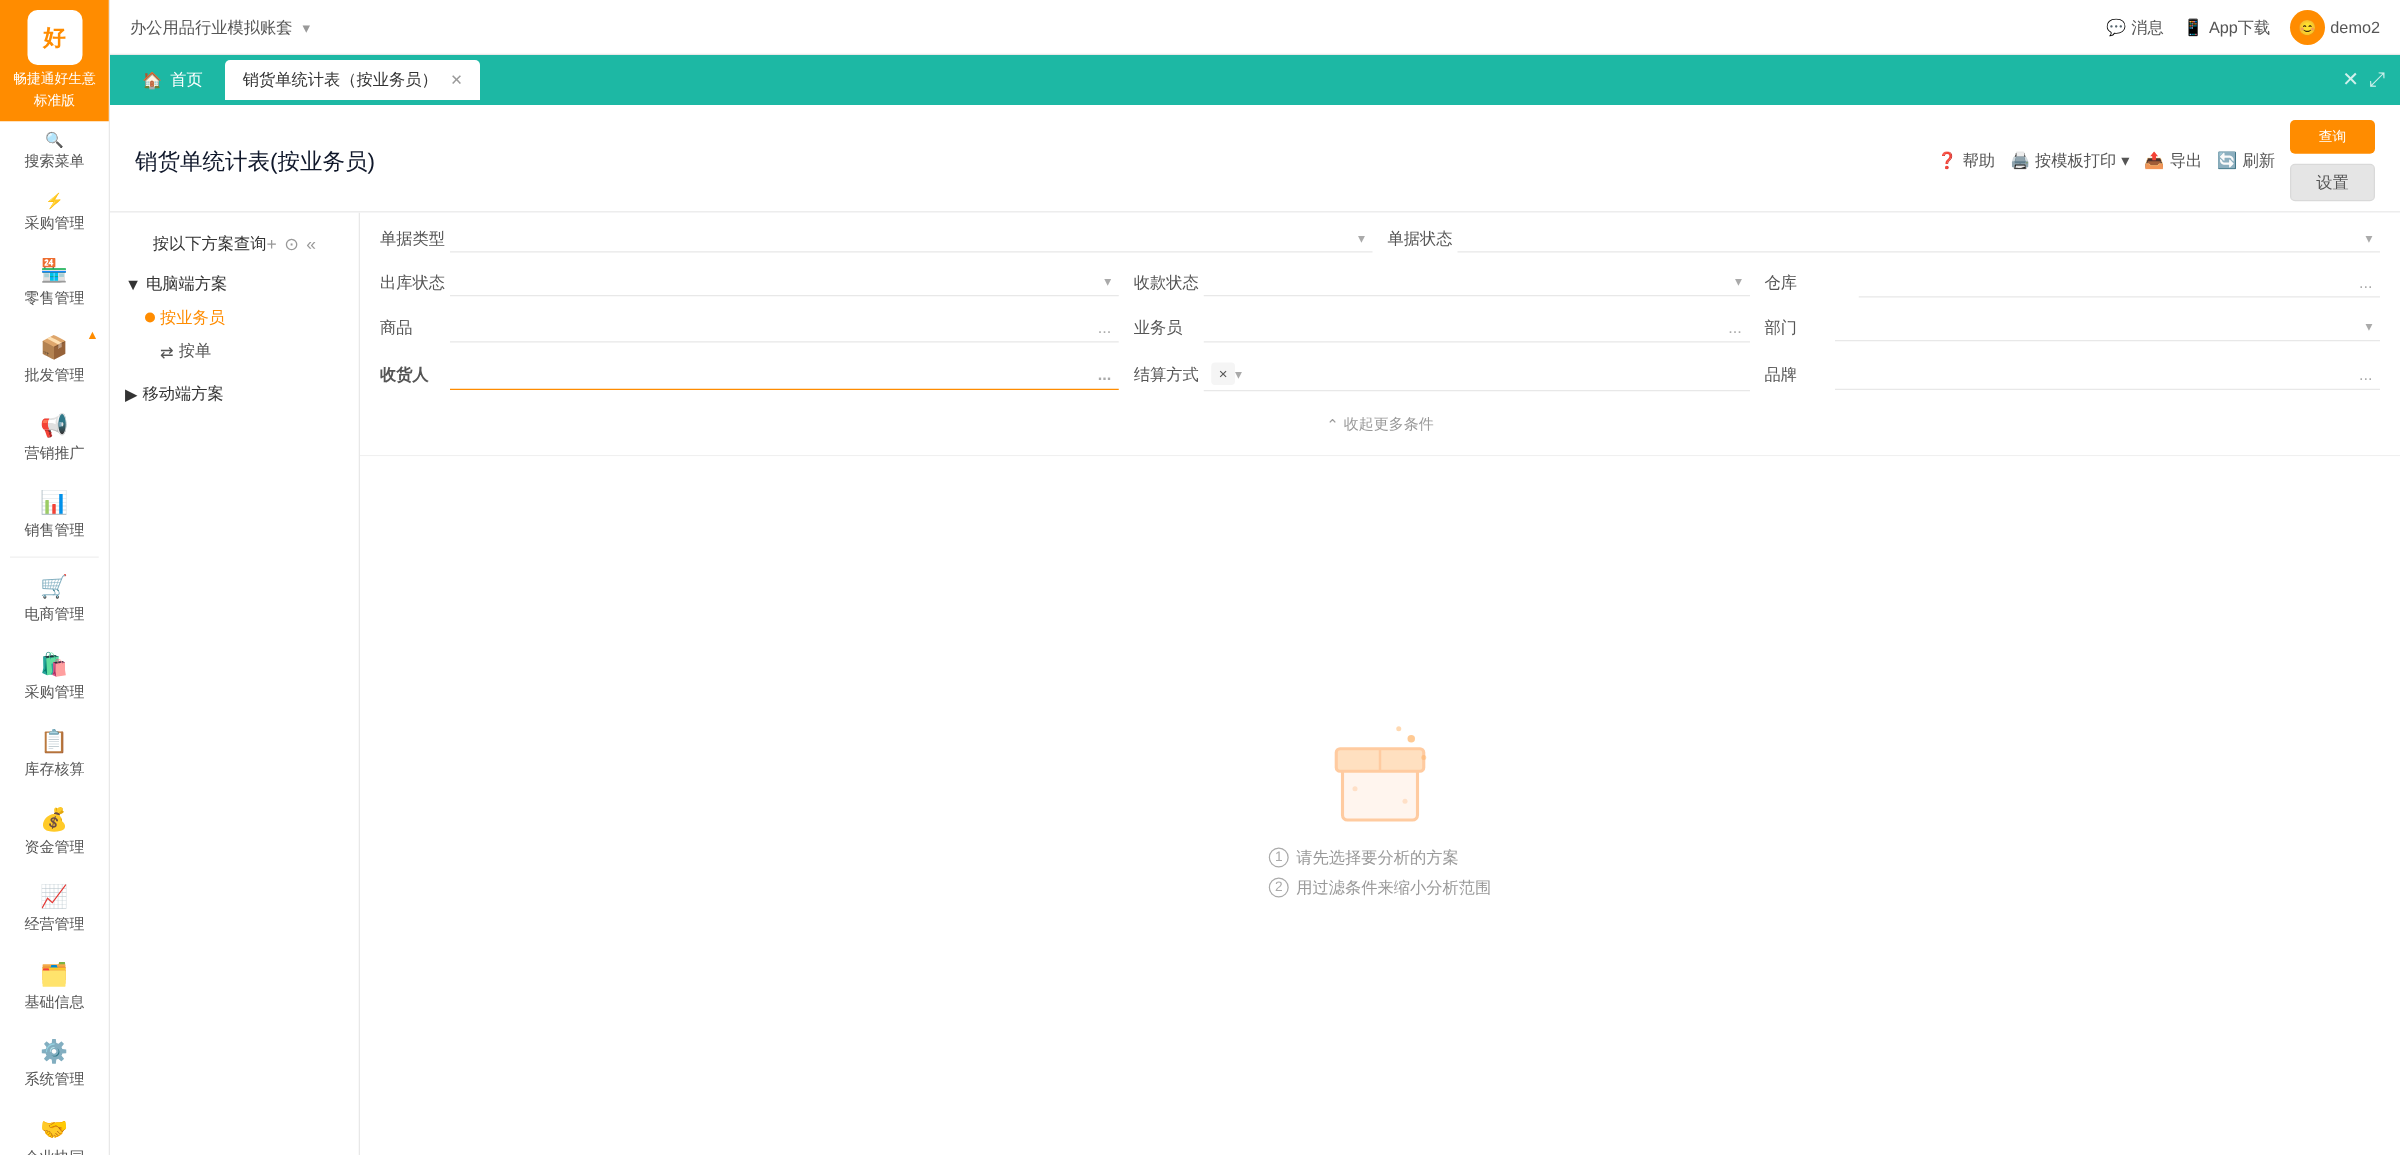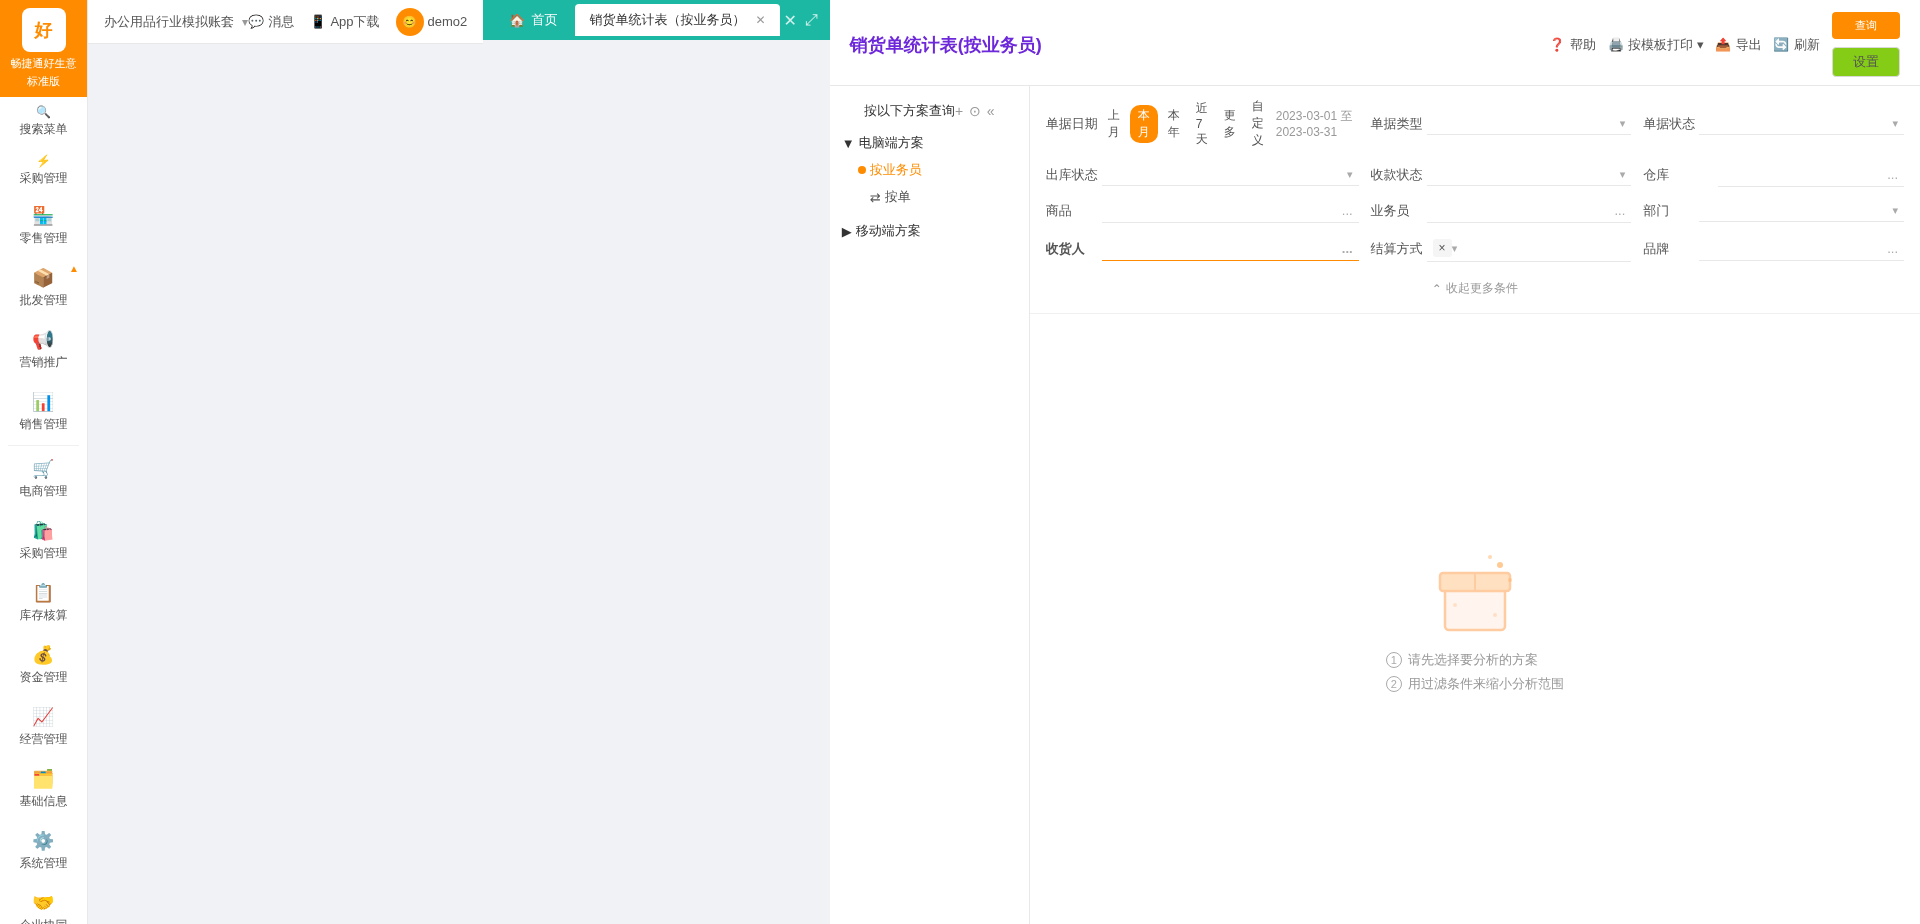--- a/index.html
+++ b/index.html
@@ -11,21 +11,21 @@
     .sidebar-logo-icon { width: 44px; height: 44px; background: #fff; border-radius: 8px; display: flex; align-items: center; justify-content: center; font-size: 18px; color: #ff8c00; font-weight: bold; }
     .sidebar-logo-text { color: #fff; font-size: 11px; margin-top: 4px; text-align: center; line-height: 1.3; }
     .sidebar-search { padding: 8px 0; text-align: center; cursor: pointer; color: #555; font-size: 12px; width: 100%; display: flex; flex-direction: column; align-items: center; gap: 2px; }
     .sidebar-quick { padding: 8px 0; text-align: center; cursor: pointer; color: #555; font-size: 12px; width: 100%; display: flex; flex-direction: column; align-items: center; gap: 2px; }
     .sidebar-nav { flex: 1; width: 100%; overflow-y: auto; }
     .sidebar-item { display: flex; flex-direction: column; align-items: center; padding: 10px 0; cursor: pointer; color: #555; font-size: 12px; gap: 3px; }
     .sidebar-item-icon { font-size: 18px; }
     .sidebar-divider { height: 1px; background: #f0f0f0; margin: 2px 8px; }
 
     
-    .main { flex: 1; display: flex; flex-direction: row; overflow: hidden; }
+    .main { flex: 1; display: flex; flex-direction: column; overflow: hidden; }
 
     
     .topbar { height: 44px; background: #fff; border-bottom: 1px solid #e8e8e8; display: flex; align-items: center; padding: 0 16px; justify-content: space-between; flex-shrink: 0; }
     .topbar-left { display: flex; align-items: center; gap: 8px; }
     .topbar-title { font-size: 13px; color: #555; }
     .topbar-dropdown { font-size: 12px; color: #999; cursor: pointer; }
     .topbar-right { display: flex; align-items: center; gap: 16px; }
     .topbar-btn { display: flex; align-items: center; gap: 4px; font-size: 13px; color: #555; cursor: pointer; }
     .avatar { width: 28px; height: 28px; border-radius: 50%; background: #ff8c00; display: flex; align-items: center; justify-content: center; color: #fff; font-size: 12px; overflow: hidden; }
 
@@ -34,25 +34,25 @@
     .tab { height: 32px; padding: 0 14px; display: flex; align-items: center; gap: 6px; border-radius: 4px 4px 0 0; cursor: pointer; font-size: 13px; color: rgba(255,255,255,0.8); }
     .tab.active { background: #fff; color: #333; border-radius: 4px 4px 0 0; }
     .tab-close { font-size: 12px; color: #999; cursor: pointer; margin-left: 4px; }
     .tab-home { color: #fff; }
     .tabbar-actions { margin-left: auto; display: flex; align-items: center; gap: 8px; }
     .tabbar-action-btn { color: rgba(255,255,255,0.8); cursor: pointer; font-size: 16px; }
 
     
     .page { flex: 1; background: #f5f6f8; overflow: hidden; display: flex; flex-direction: column; }
     .page-header { background: #fff; padding: 12px 20px 8px; border-bottom: 1px solid #e8e8e8; display: flex; align-items: center; justify-content: space-between; flex-shrink: 0; }
-    .page-title { font-size: 18px; font-weight: 700; color: #6d28d9; }
+    .page-title { font-size: 18px; font-weight: 400; color: #0f172a; }
     .page-header-actions { display: flex; align-items: center; gap: 12px; }
     .page-header-btn { display: flex; align-items: center; gap: 4px; font-size: 13px; color: #555; cursor: pointer; }
     .btn-query { background: #ff8c00; color: #fff; border: none; border-radius: 4px; padding: 6px 20px; font-size: 11px; cursor: pointer; }
-    .btn-set { background: #84cc16; color: #555; border: 1px solid #d9d9d9; border-radius: 4px; padding: 5px 20px; font-size: 13px; cursor: pointer; margin-top: 4px; }
+    .btn-set { background: #e5e5e5; color: #555; border: 1px solid #d9d9d9; border-radius: 4px; padding: 5px 20px; font-size: 13px; cursor: pointer; margin-top: 4px; }
 
     
     .content-area { flex: 1; display: flex; overflow: hidden; }
 
     
     .left-panel { width: 200px; background: #fff; border-right: 1px solid #e8e8e8; padding: 10px 0; flex-shrink: 0; overflow-y: auto; }
     .left-panel-header { display: flex; align-items: center; justify-content: center; padding: 6px 12px; font-size: 13px; color: #333; }
     .left-panel-title { font-weight: 500; }
     .left-panel-icons { display: flex; gap: 6px; }
     .left-panel-icon { color: #999; cursor: pointer; font-size: 14px; }
@@ -262,34 +262,20 @@
           </div>
         </div>
       </div>
 
       <div style="flex:1; display:flex; flex-direction:column; background:#fff; overflow:hidden;">
 
         <div style="padding: 10px 16px; background:#fff; border-bottom: 1px solid #f0f0f0;">
 
           <div class="filter-row">
 
-            <div class="filter-field" style="flex:1.2;">
-              <span class="filter-label">单据日期</span>
-              <div class="filter-date-area">
-                <div class="date-tabs">
-                  <span class="date-tab">上月</span>
-                  <span class="date-tab active">本月</span>
-                  <span class="date-tab">本年</span>
-                  <span class="date-tab">近7天</span>
-                  <span class="date-tab">更多</span>
-                  <span class="date-tab">自定义</span>
-                </div>
-                <span class="date-range">2023-03-01 至 2023-03-31</span>
-              </div>
-            </div>
 
             <div class="filter-field" style="flex:1;">
               <span class="filter-label">单据类型</span>
               <div class="filter-select">
                 <span class="filter-select-text"></span>
                 <span class="filter-select-arrow">▾</span>
               </div>
             </div>
 
             <div class="filter-field" style="flex:1;">

